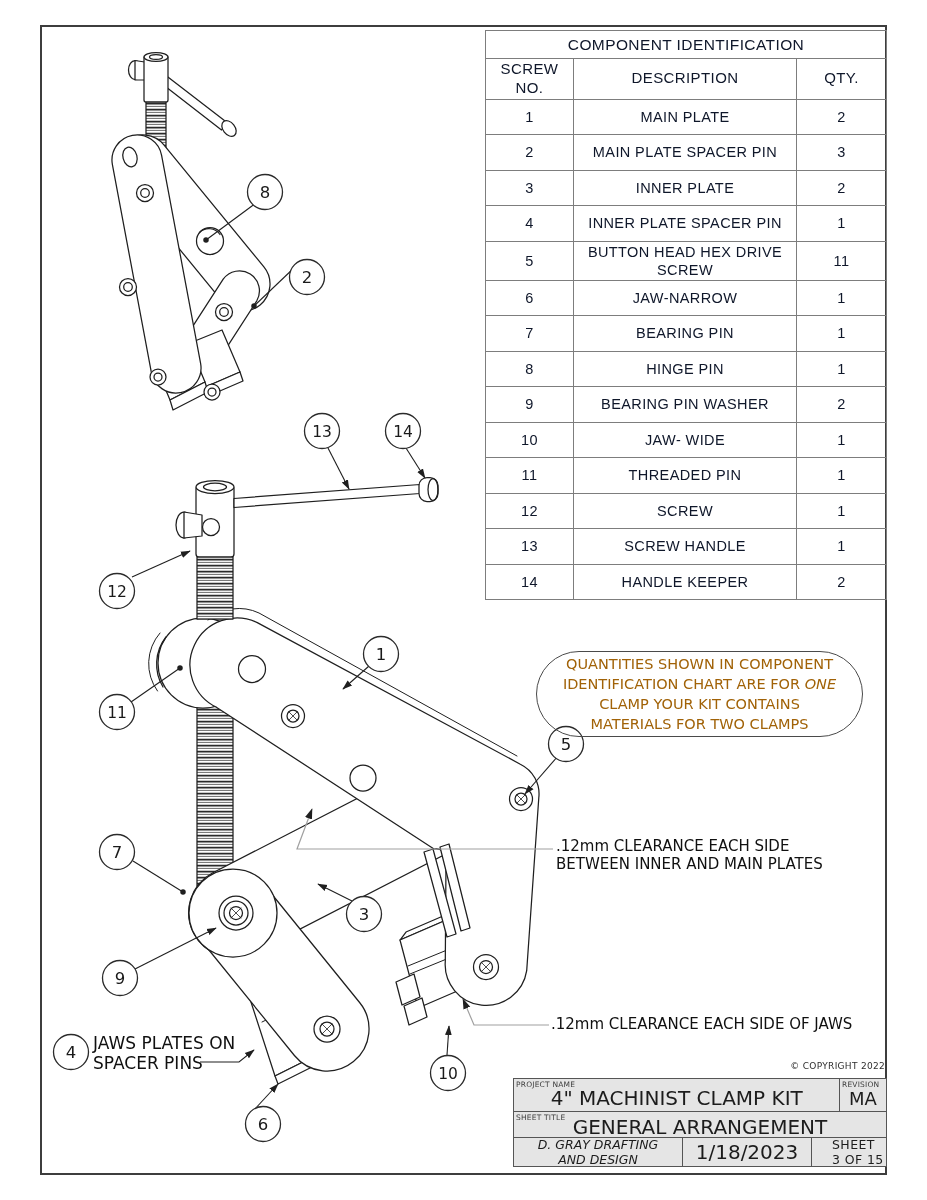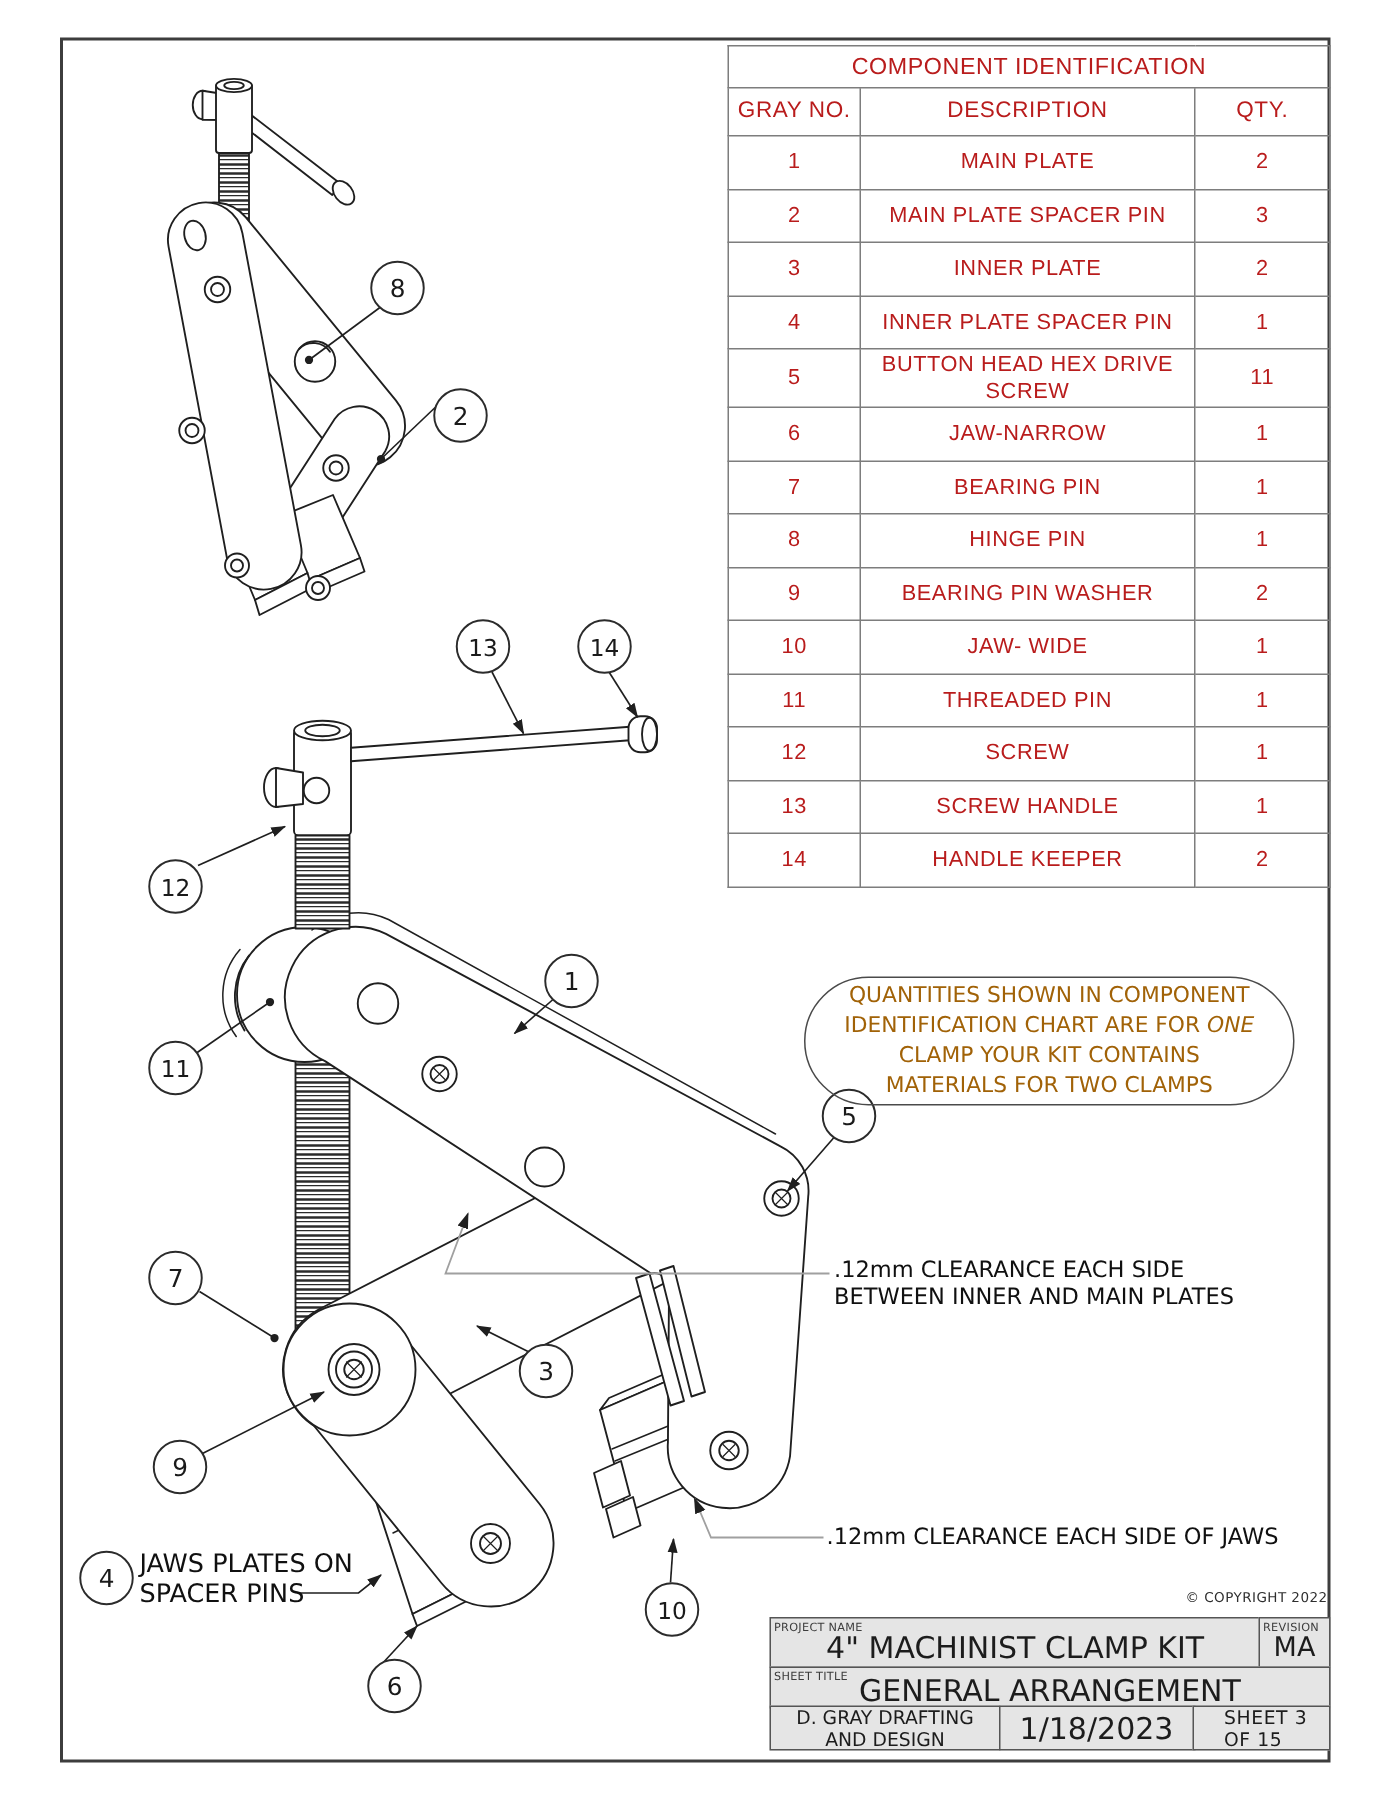--- a/index.html
+++ b/index.html
@@ -5,21 +5,21 @@
   * { box-sizing: border-box; margin: 0; padding: 0; }
   html,body { width:927px; height:1200px; background:#ffffff; font-family:"DejaVu Sans",sans-serif; }
   .sheet { position:relative; width:927px; height:1200px; background:#fff; overflow:hidden; }
   .border-frame { position:absolute; left:40px; top:25px; width:847px; height:1150px; border:2px solid #3d3d3d; }
   svg.art { position:absolute; left:0; top:0; }
 
   
   .parts-table { position:absolute; left:485px; top:30px; width:401px; }
   .parts-table table { border-collapse:collapse; width:100%; table-layout:fixed; }
   .parts-table th, .parts-table td {
-    border:1px solid #7d7d7d; color:#b91c1c; text-align:center; vertical-align:middle;
+    border:1px solid #7d7d7d; color:#0f172a; text-align:center; vertical-align:middle;
     font-family:"Liberation Sans",sans-serif; font-weight:400; letter-spacing:.4px;
     padding:1px 2px; line-height:1.25;
   }
   .parts-table .tbl-title { font-size:15.5px; height:28px; }
   .parts-table .col-head th { font-size:15px; height:32px; }
   .parts-table tbody td { font-size:14.5px; height:35.5px; }
   .col-item { width:88px; } .col-desc { width:223px; } .col-qty { width:90px; }
 
   
   .oval-note { position:absolute; left:536px; top:651px; width:327px; height:86px;
@@ -33,21 +33,21 @@
 
   
   .title-block { position:absolute; left:513px; top:1078px; width:374px; height:92px; color:#1c1c1c; }
   .tb-row { display:flex; width:100%; }
   .tb-cell { position:relative; border:1.5px solid #555; background:#e5e5e5;
     display:flex; align-items:center; justify-content:center; }
   .tb-label { position:absolute; left:2px; top:1px; font-size:7.5px; color:#3c3c3c; letter-spacing:.2px; }
   .r1 { height:34px; } .r2 { height:28px; } .r3 { height:30px; }
   .c-project { flex:1; margin-right:-1.5px; } .c-rev { width:48px; }
   .c-title { flex:1; }
-  .c-company { width:154px; margin-right:-1.5px; } .c-date { width:131px; margin-right:-1.5px; } .c-sheetno { flex:1; }
+  .c-company { width:170px; margin-right:-1.5px;font-style:italic; } .c-date { width:131px; margin-right:-1.5px; } .c-sheetno { flex:1; }
   .r1 { margin-bottom:-1.5px; } .r2 { margin-bottom:-1.5px; }
   .v-project { font-size:20px; padding-top:6px; }
   .v-rev { font-size:18px; padding-top:6px; }
   .v-title { font-size:20px; padding-top:5px; }
   .v-company { font-size:12.5px; text-align:center; line-height:1.2; }
   .v-date { font-size:20px; }
   .v-sheetno { font-size:12.5px; letter-spacing:.4px;margin-left:20px; }
 </style>
 </head>
 <body>
@@ -268,21 +268,21 @@
       <colgroup>
           <col class="col-item">
           <col class="col-desc">
           <col class="col-qty">
         </colgroup>
       <thead>
         <tr>
             <th class="tbl-title" colspan="3">COMPONENT IDENTIFICATION</th>
           </tr>
         <tr class="col-head">
-          <th>GRAY NO.</th>
+          <th>SCREW NO.</th>
           <th>DESCRIPTION</th>
           <th>QTY.</th>
         </tr>
       </thead>
       <tbody>
           <tr>
             <td>1</td>
             <td>MAIN PLATE</td>
             <td>2</td>
           </tr>

